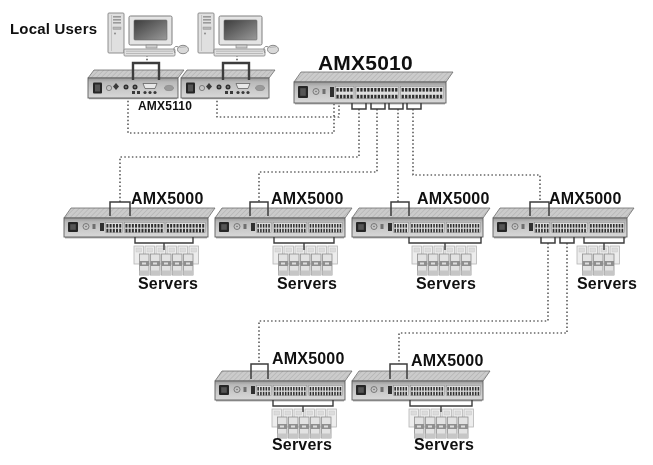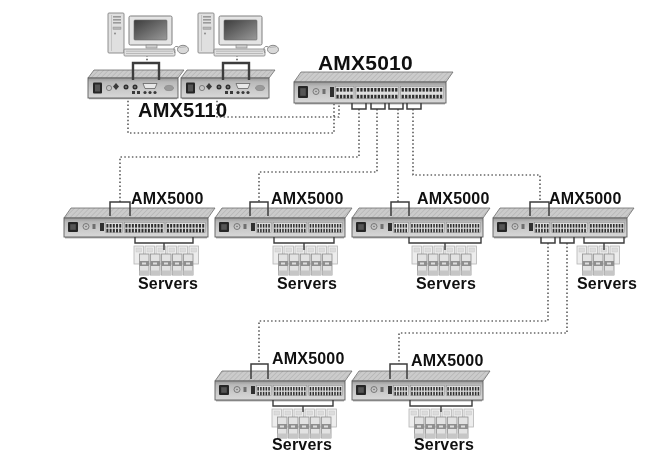--- a/index.html
+++ b/index.html
@@ -845,21 +845,22 @@
       <polyline points="304,243 304,250" fill="none" stroke="#3c3c3c" stroke-width="1.4"></polyline>
       <polyline points="409,237 409,243 481,243 481,237" fill="none" stroke="#3c3c3c" stroke-width="1.4"></polyline>
       <polyline points="445,243 445,250" fill="none" stroke="#3c3c3c" stroke-width="1.4"></polyline>
       <polyline points="584,237 584,243 624,243 624,237" fill="none" stroke="#3c3c3c" stroke-width="1.4"></polyline>
       <polyline points="604,243 604,250" fill="none" stroke="#3c3c3c" stroke-width="1.4"></polyline>
       <polyline points="273,400 273,406 333,406 333,400" fill="none" stroke="#3c3c3c" stroke-width="1.4"></polyline>
       <polyline points="303,406 303,412" fill="none" stroke="#3c3c3c" stroke-width="1.4"></polyline>
       <polyline points="410,400 410,406 472,406 472,400" fill="none" stroke="#3c3c3c" stroke-width="1.4"></polyline>
       <polyline points="441,406 441,412" fill="none" stroke="#3c3c3c" stroke-width="1.4"></polyline>
     </svg>
-    <div class="diagram-label" style="left: 138px; top: 100px; font-size: 20px;">AMX5110</div>
+    <div class="diagram-label" style="left: 10px; top: 21px; font-size: 15px;">Local Users</div>
+    <div class="diagram-label" style="left: 138px; top: 100px; font-size: 12px;">AMX5110</div>
     <div class="diagram-label" style="left: 318px; top: 52px; font-size: 21px;">AMX5010</div>
     <div class="diagram-label" style="left: 131px; top: 191px; font-size: 16px;">AMX5000</div>
     <div class="diagram-label" style="left: 271px; top: 191px; font-size: 16px;">AMX5000</div>
     <div class="diagram-label" style="left: 417px; top: 191px; font-size: 16px;">AMX5000</div>
     <div class="diagram-label" style="left: 549px; top: 191px; font-size: 16px;">AMX5000</div>
     <div class="diagram-label" style="left: 272px; top: 351px; font-size: 16px;">AMX5000</div>
     <div class="diagram-label" style="left: 411px; top: 353px; font-size: 16px;">AMX5000</div>
     <div class="diagram-label center" style="left: 168px; top: 276px; font-size: 16px;">Servers</div>
     <div class="diagram-label center" style="left: 307px; top: 276px; font-size: 16px;">Servers</div>
     <div class="diagram-label center" style="left: 446px; top: 276px; font-size: 16px;">Servers</div>

